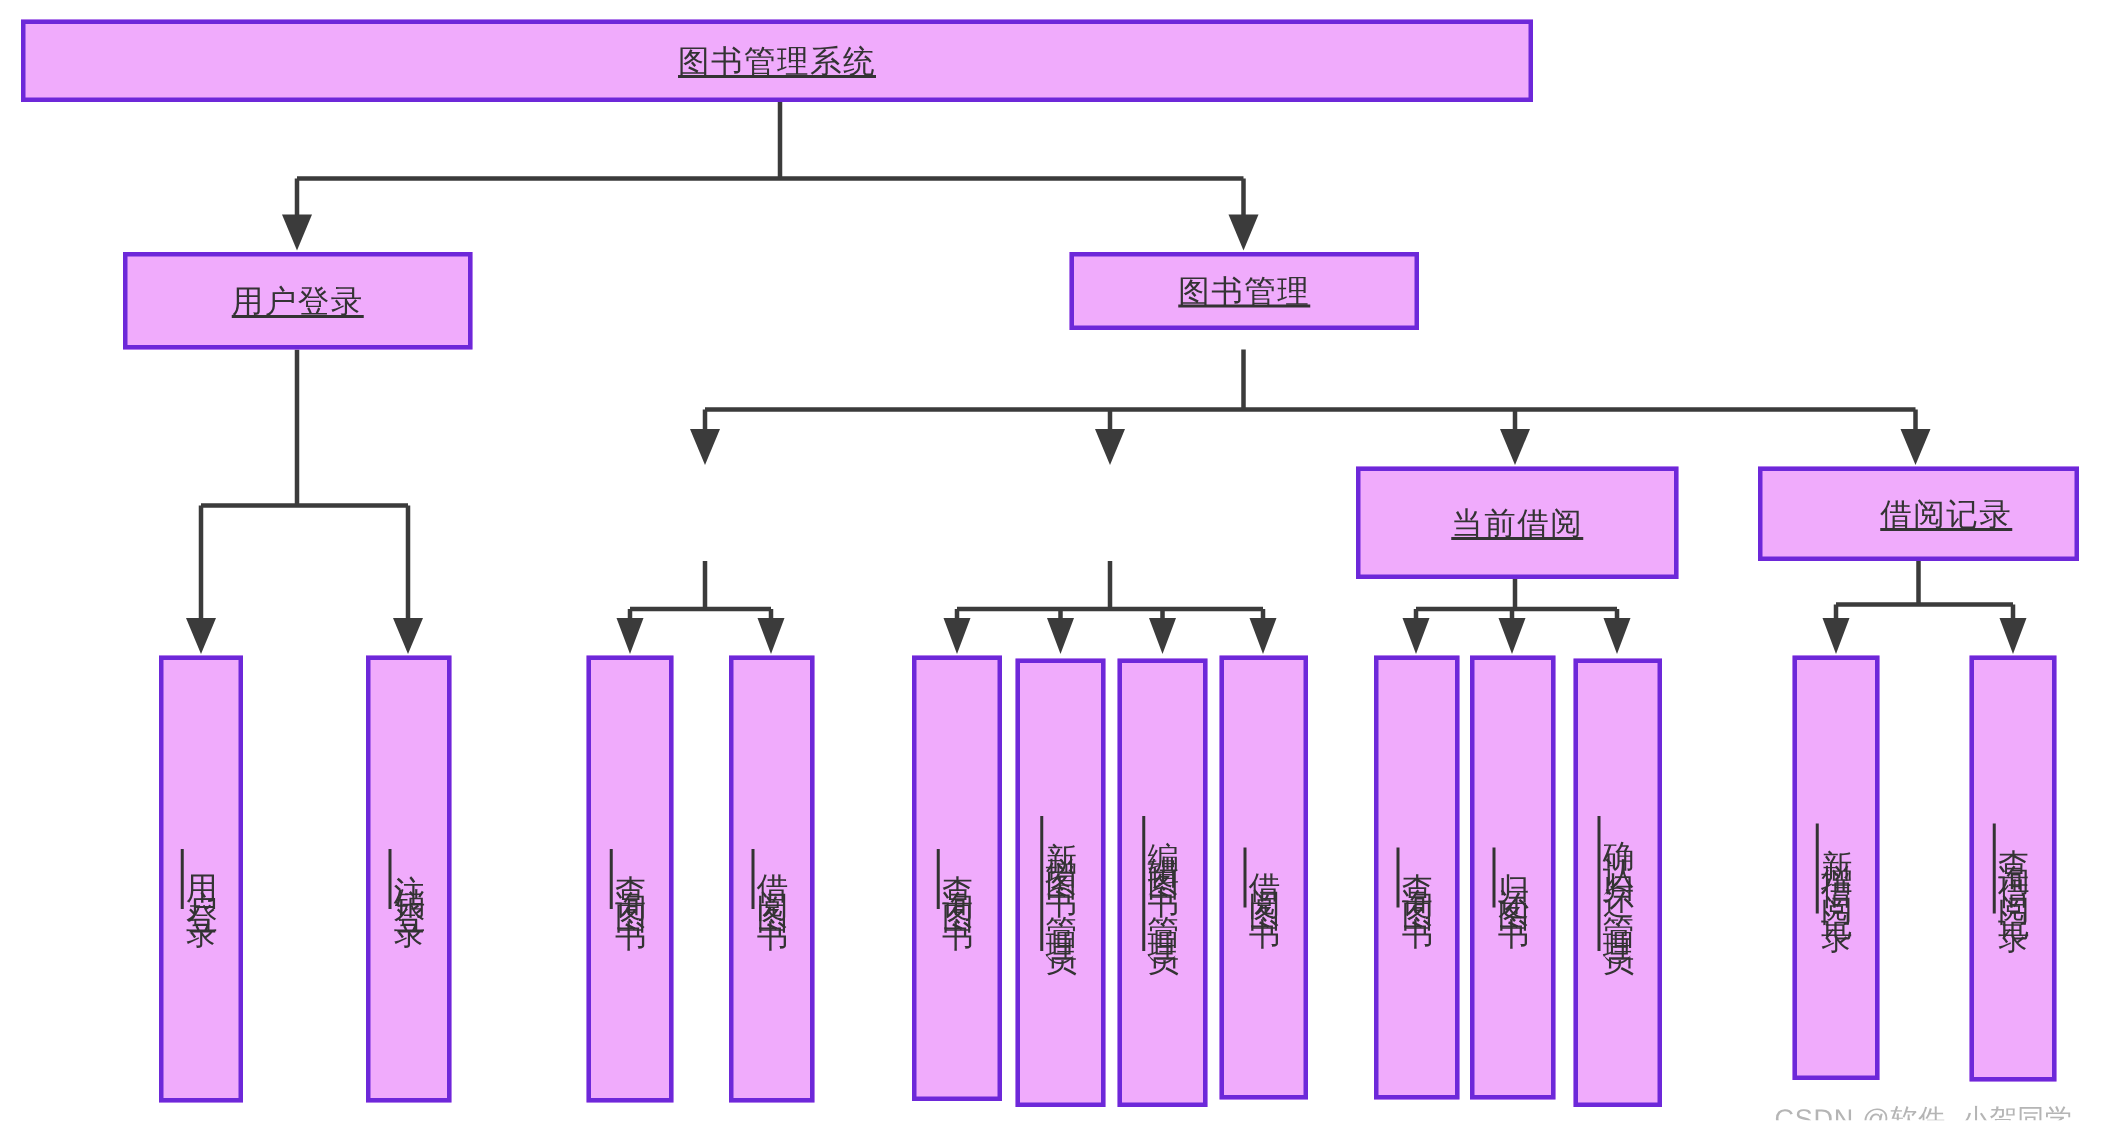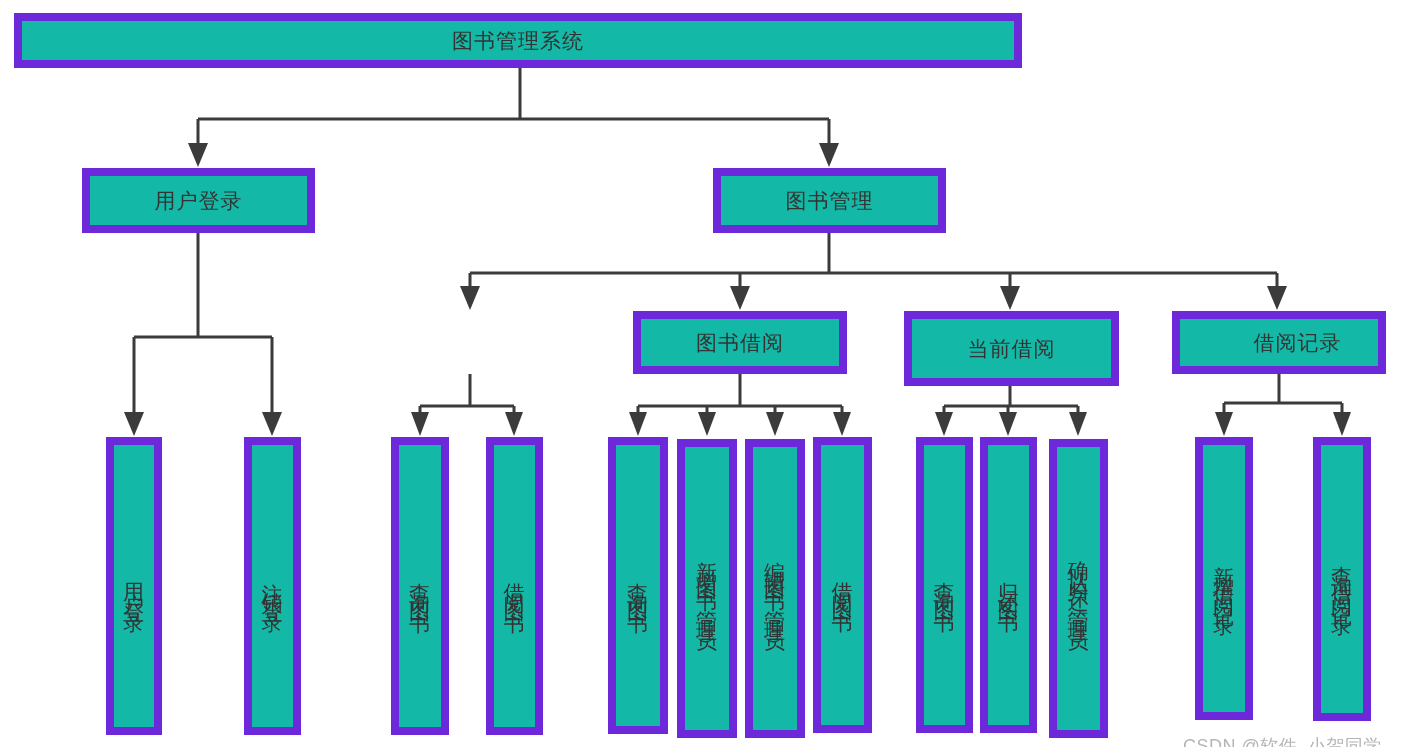--- a/index.html
+++ b/index.html
@@ -8,24 +8,25 @@
     width:1405px;height:747px;
     background:#ffffff;
     font-family:"Liberation Sans","DejaVu Sans",sans-serif;
     color:#333333;
     overflow:hidden;
   }
   .wires{position:absolute;left:0;top:0;width:1405px;height:747px;}
   .node{
     position:absolute;
     box-sizing:border-box;
-    border:8px solid #6d28d9;
-    background:#14b8a6;
+    border:3px solid #6d28d9;
+    background:#f0abfc;
     display:flex;align-items:center;justify-content:center;
     color:#333333;
+    text-decoration:underline;
   }
   .hlabel{font-size:21px;letter-spacing:1px;white-space:nowrap;}
   .vnode span{
     writing-mode:vertical-rl;
     text-orientation:mixed;
     font-size:21px;
     letter-spacing:10px;
     line-height:1;
     white-space:nowrap;
   }
@@ -72,23 +73,22 @@
       <polygon points="999,412 1017,412 1008,436"></polygon>
       <polygon points="1069,412 1087,412 1078,436"></polygon>
       <polygon points="1215,412 1233,412 1224,436"></polygon>
       <polygon points="1333,412 1351,412 1342,436"></polygon>
     </g>
   </svg>
 
   <div class="node hlabel" style="left:14px;top:13px;width:1008px;height:55px;">图书管理系统</div>
 
   <div class="node hlabel" style="left:82px;top:168px;width:233px;height:65px;">用户登录</div>
-  <div class="node hlabel" style="left:713px;top:168px;width:233px;height:65px;">图书管理</div>
+  <div class="node hlabel" style="left:713px;top:168px;width:233px;height:52px;">图书管理</div>
 
-  <div class="node hlabel" style="left:633px;top:311px;width:214px;height:63px;">图书借阅</div>
   <div class="node hlabel" style="left:904px;top:311px;width:215px;height:75px;">当前借阅</div>
   <div class="node hlabel" style="left:1172px;top:311px;width:214px;height:63px;padding-left:37px;">借阅记录</div>
 
   <div class="node vnode" style="left:106px;top:437px;width:56px;height:298px;">
     <span>用户登录</span>
   </div>
   <div class="node vnode" style="left:244px;top:437px;width:57px;height:298px;">
     <span>注销登录</span>
   </div>
 

